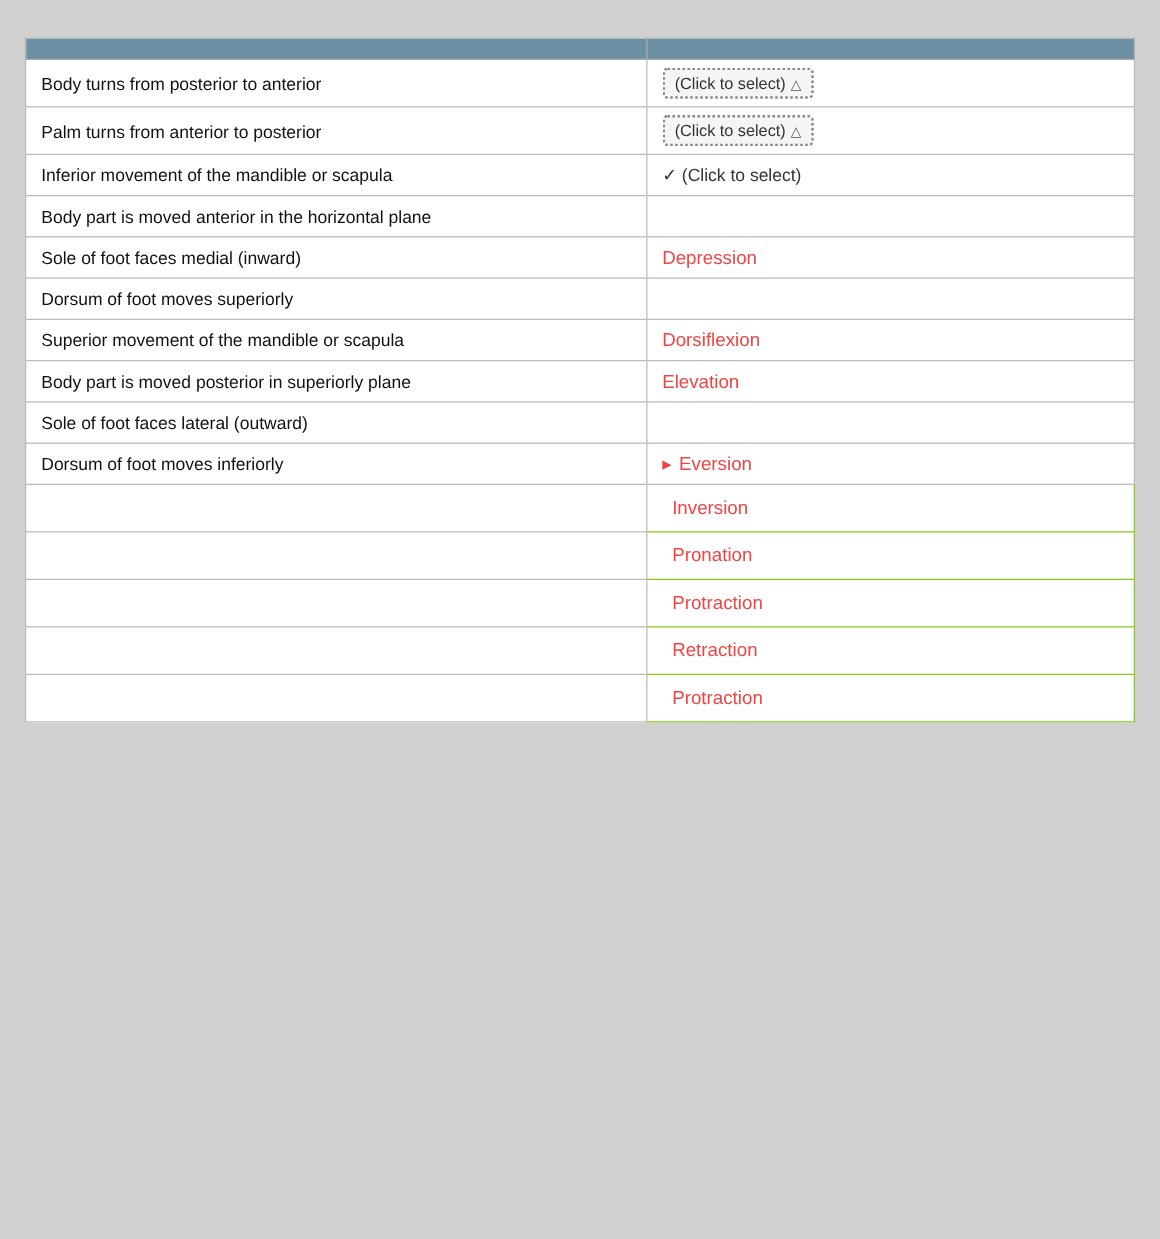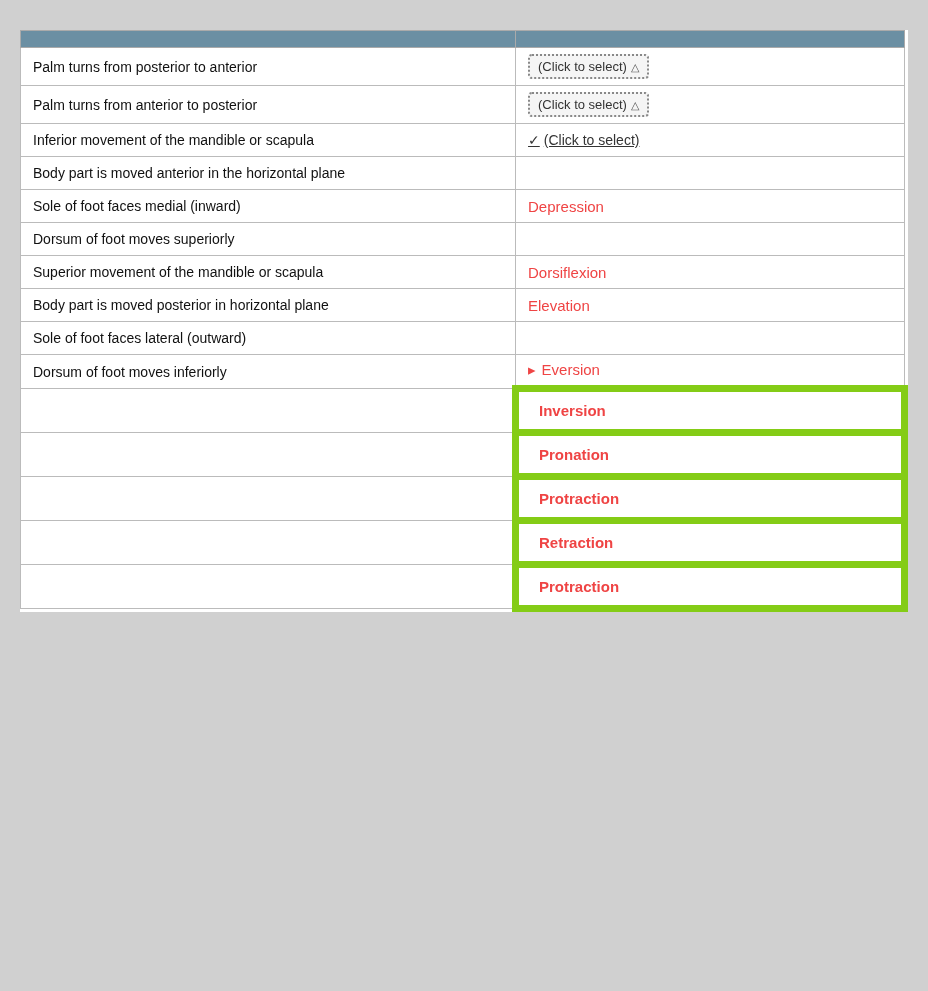--- a/index.html
+++ b/index.html
@@ -78,40 +78,38 @@
 
     .dropdown-selected .arrow {
       margin-left: 4px;
       font-size: 11px;
       color: #555;
     }
 
     .check-label {
       font-size: 14px;
       color: #333;
-      text-decoration: underline;
     }
 
     .check-icon {
       color: #333;
       margin-right: 4px;
     }
 
     .joint-term {
       font-size: 15px;
       color: #ef4444;
       padding: 6px 0;
     }
 
     .joint-term-cell {
-      border: 7px solid #84cc16;
+      border: 1px solid #84cc16;
       padding: 10px 20px;
       vertical-align: middle;
       background: #fff;
-      font-weight: bold;
     }
 
     .empty-desc {
       border: 1px solid #bbb;
       padding: 10px 12px;
       background: #fff;
     }
 
     
     tr.data-row td {
@@ -130,21 +128,21 @@
   </colgroup>
   <thead>
     <tr class="header-row">
       <th></th>
       <th></th>
     </tr>
   </thead>
   <tbody id="table-body">
 
   <tr class="data-row">
-        <td class="desc-cell">Palm turns from posterior to anterior</td>
+        <td class="desc-cell">Body turns from posterior to anterior</td>
         <td class="joint-cell"><span class="dropdown-selected"><span>(Click to select)</span><span class="arrow">△</span></span></td>
       </tr>
       <tr class="data-row">
         <td class="desc-cell">Palm turns from anterior to posterior</td>
         <td class="joint-cell"><span class="dropdown-selected"><span>(Click to select)</span><span class="arrow">△</span></span></td>
       </tr>
       <tr class="data-row">
         <td class="desc-cell">Inferior movement of the mandible or scapula</td>
         <td class="joint-cell"><span class="check-label"><span class="check-icon">✓</span><span>(Click to select)</span></span></td>
       </tr>
@@ -158,21 +156,21 @@
       </tr>
       <tr class="data-row">
         <td class="desc-cell">Dorsum of foot moves superiorly</td>
         <td class="joint-cell">&nbsp;</td>
       </tr>
       <tr class="data-row">
         <td class="desc-cell">Superior movement of the mandible or scapula</td>
         <td class="joint-cell"><span class="joint-term">Dorsiflexion</span></td>
       </tr>
       <tr class="data-row">
-        <td class="desc-cell">Body part is moved posterior in horizontal plane</td>
+        <td class="desc-cell">Body part is moved posterior in superiorly plane</td>
         <td class="joint-cell"><span class="joint-term">Elevation</span></td>
       </tr>
       <tr class="data-row">
         <td class="desc-cell">Sole of foot faces lateral (outward)</td>
         <td class="joint-cell">&nbsp;</td>
       </tr>
       <tr class="data-row">
         <td class="desc-cell">Dorsum of foot moves inferiorly</td>
         <td class="joint-cell"><span class="joint-term"><span style="margin-right:6px;">▸</span>Eversion</span></td>
       </tr>

